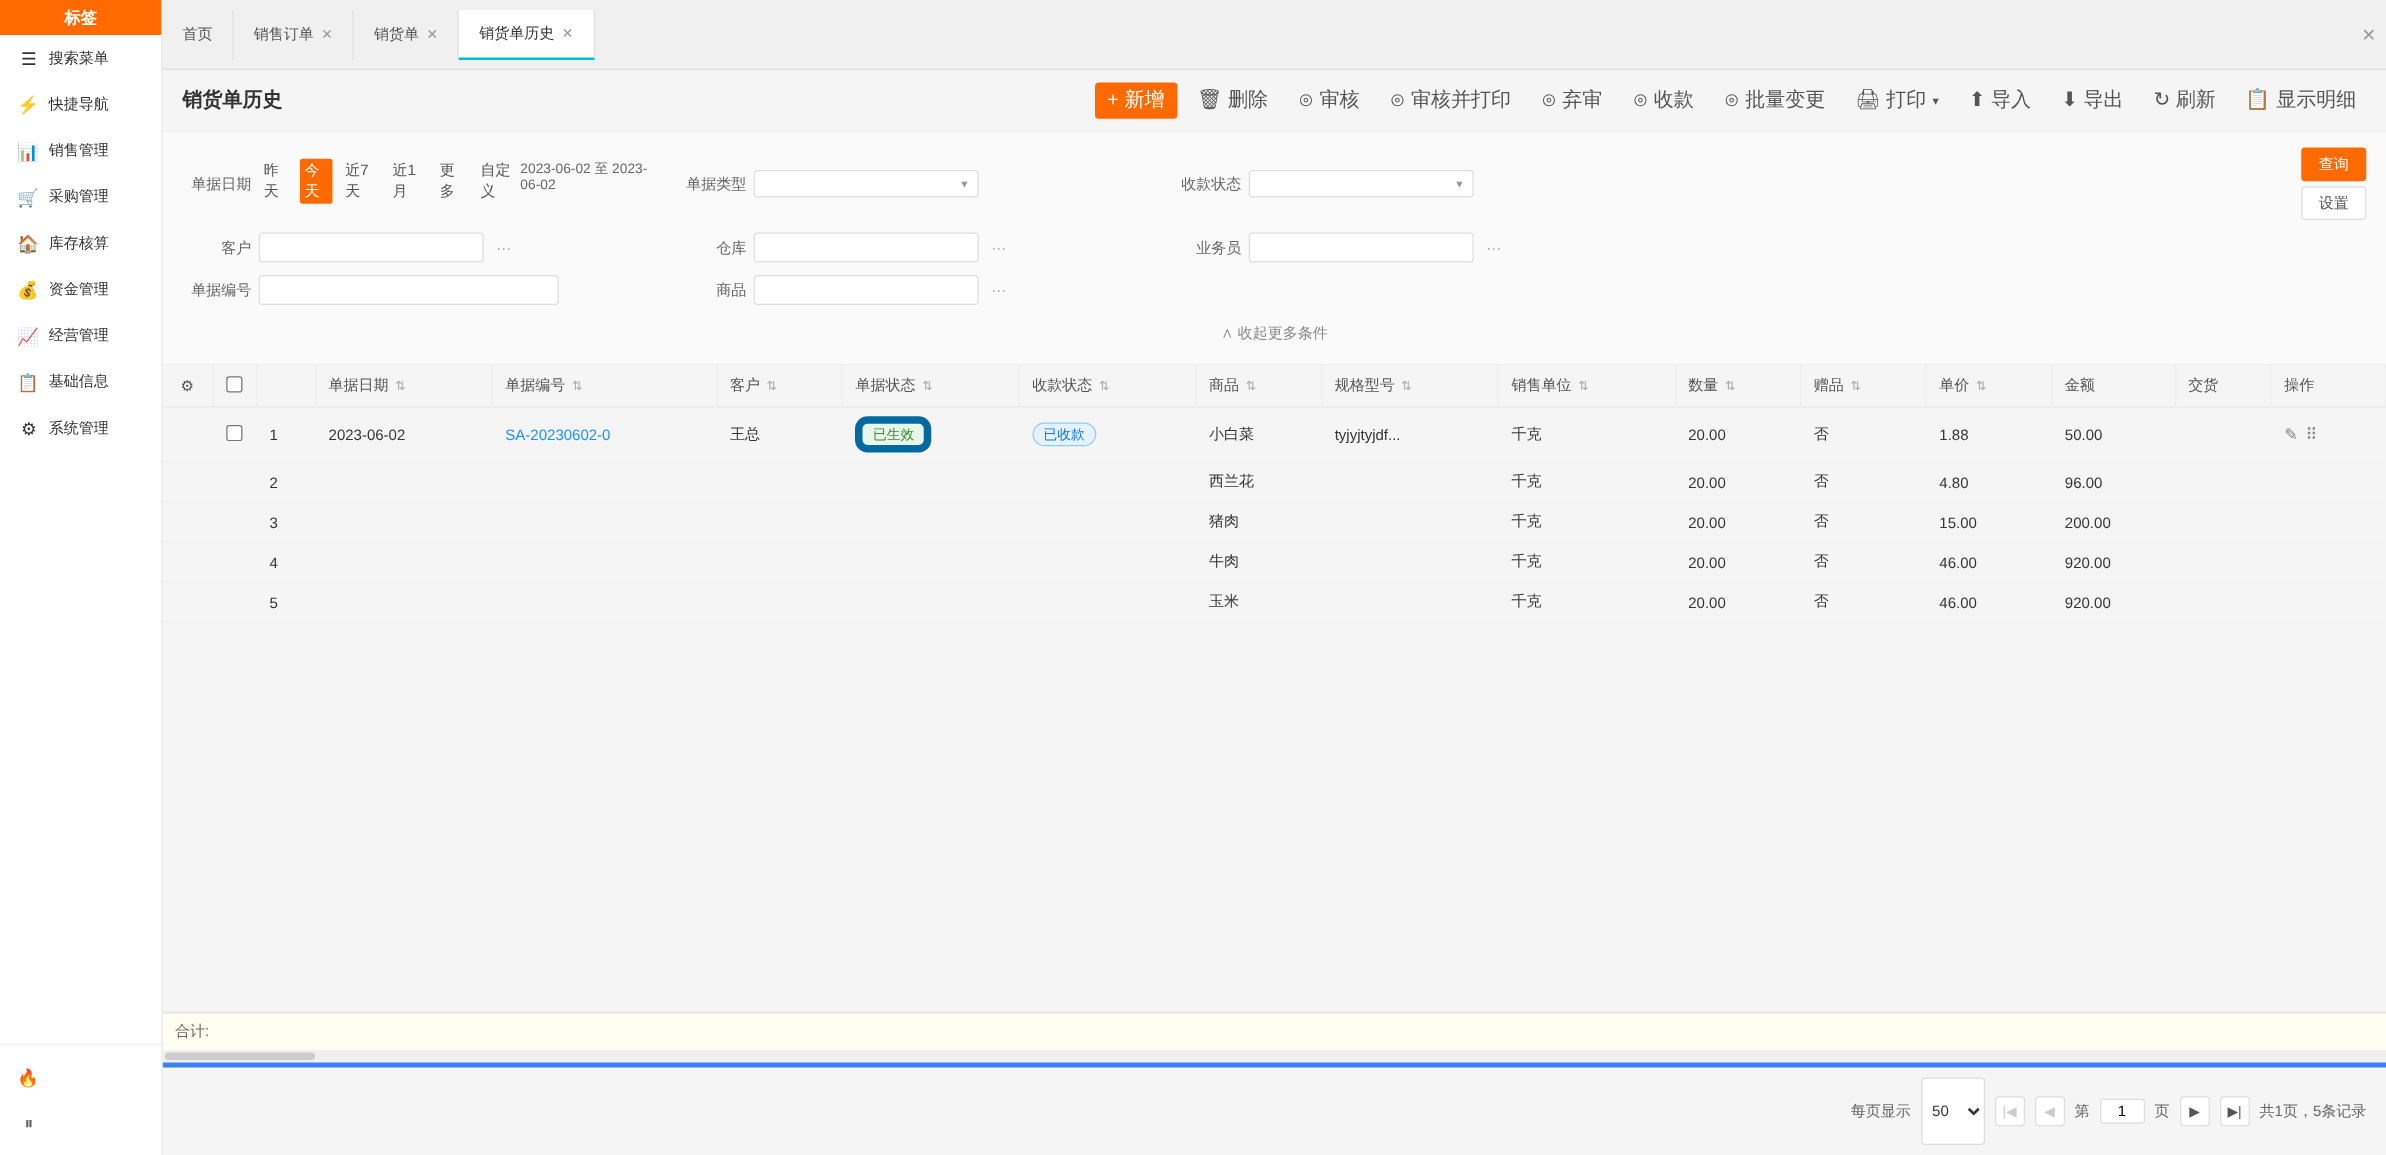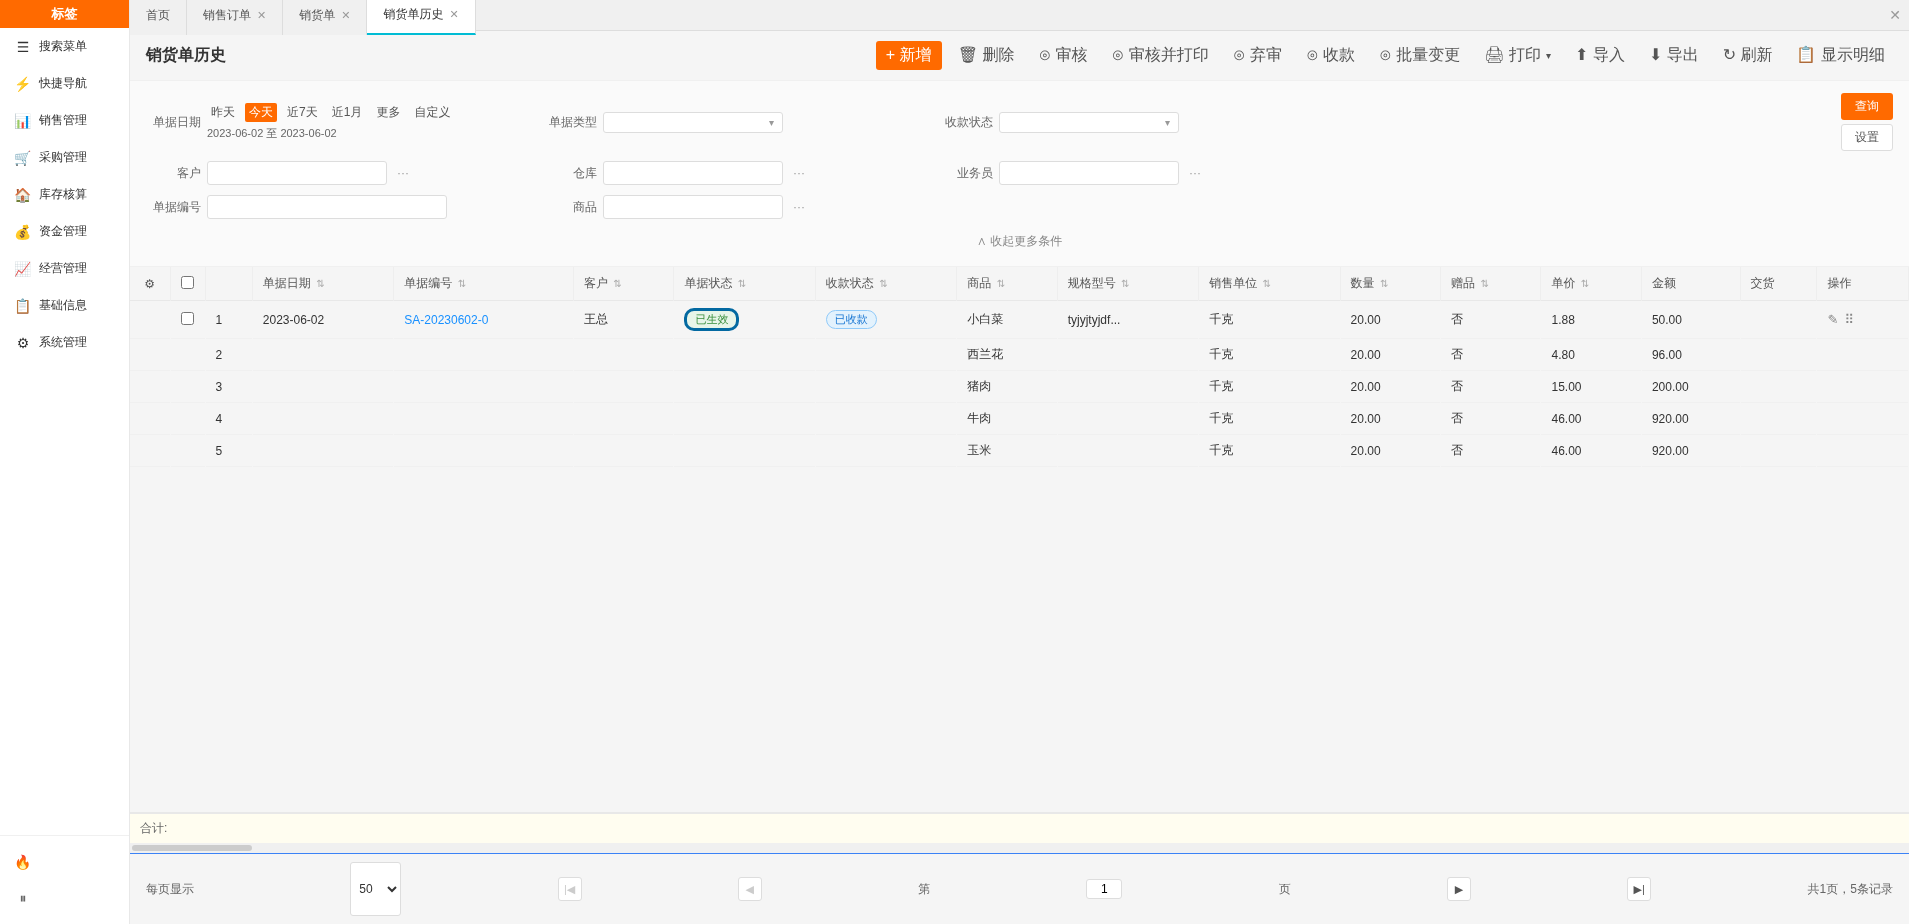--- a/index.html
+++ b/index.html
@@ -44,21 +44,21 @@
     
     .main {
       flex: 1;
       display: flex;
       flex-direction: column;
       overflow: hidden;
     }
 
     
     .tab-bar {
-      height: 31px;
+      height: 56px;
       background: #f0f0f0;
       display: flex;
       align-items: center;
       border-bottom: 1px solid #ddd;
       flex-shrink: 0;
     }
     .tab {
       height: 40px;
       padding: 0 16px;
       display: flex;
@@ -138,21 +138,20 @@
       padding: 4px 8px;
       width: 180px;
       color: #333;
       outline: none;
     }
     .filter-dots { color: #999; cursor: pointer; margin-left: 4px; }
 
     
     .date-filter {
       display: flex;
-      flex-direction: column;
     }
     .date-tabs {
       display: flex;
       gap: 6px;
       margin-bottom: 4px;
     }
     .date-tab {
       cursor: pointer;
       color: #555;
       padding: 1px 4px;
@@ -201,21 +200,21 @@
     tbody tr { border-bottom: 1px solid #f0f0f0; }
     tbody td { padding: 7px 10px; color: #333; white-space: nowrap; border-right: 1px solid #f5f5f5; }
     .th-settings { width: 40px; text-align: center; }
     .th-check { width: 35px; text-align: center; }
     .status-badge {
       display: inline-block;
       padding: 1px 8px;
       border-radius: 10px;
       font-size: 11px;
     }
-    .status-active { background: #e8f5e9; color: #388e3c; border: 3px solid #0369a1; }
+    .status-active { background: #e8f5e9; color: #388e3c; border: 6px solid #0369a1; }
     .status-paid { background: #e3f2fd; color: #1976d2; border: 1px solid #90caf9; }
     .action-btn {
       color: #888;
       cursor: pointer;
       margin-right: 6px;
       font-size: 13px;
     }
 
     
     .table-footer {
@@ -233,23 +232,23 @@
       justify-content: flex-end;
       gap: 60px;
       padding-right: 40px;
     }
     .footer-value { font-weight: bold; color: #333; min-width: 80px; text-align: right; }
 
     
     .pagination {
       display: flex;
       align-items: center;
-      justify-content: space-between;
+      justify-content: flex-end;
       padding: 8px 16px;
-      border-top: 1px solid #3b82f6;
+      border-top: 4px solid #3b82f6;
       gap: 8px;
       flex-shrink: 0;
     }
     .pagination-label { color: #666; }
     .pagination-select {
       border: 1px solid #ddd;
       border-radius: 3px;
       padding: 18px 4px;
       color: #333;
       background: #fff;

